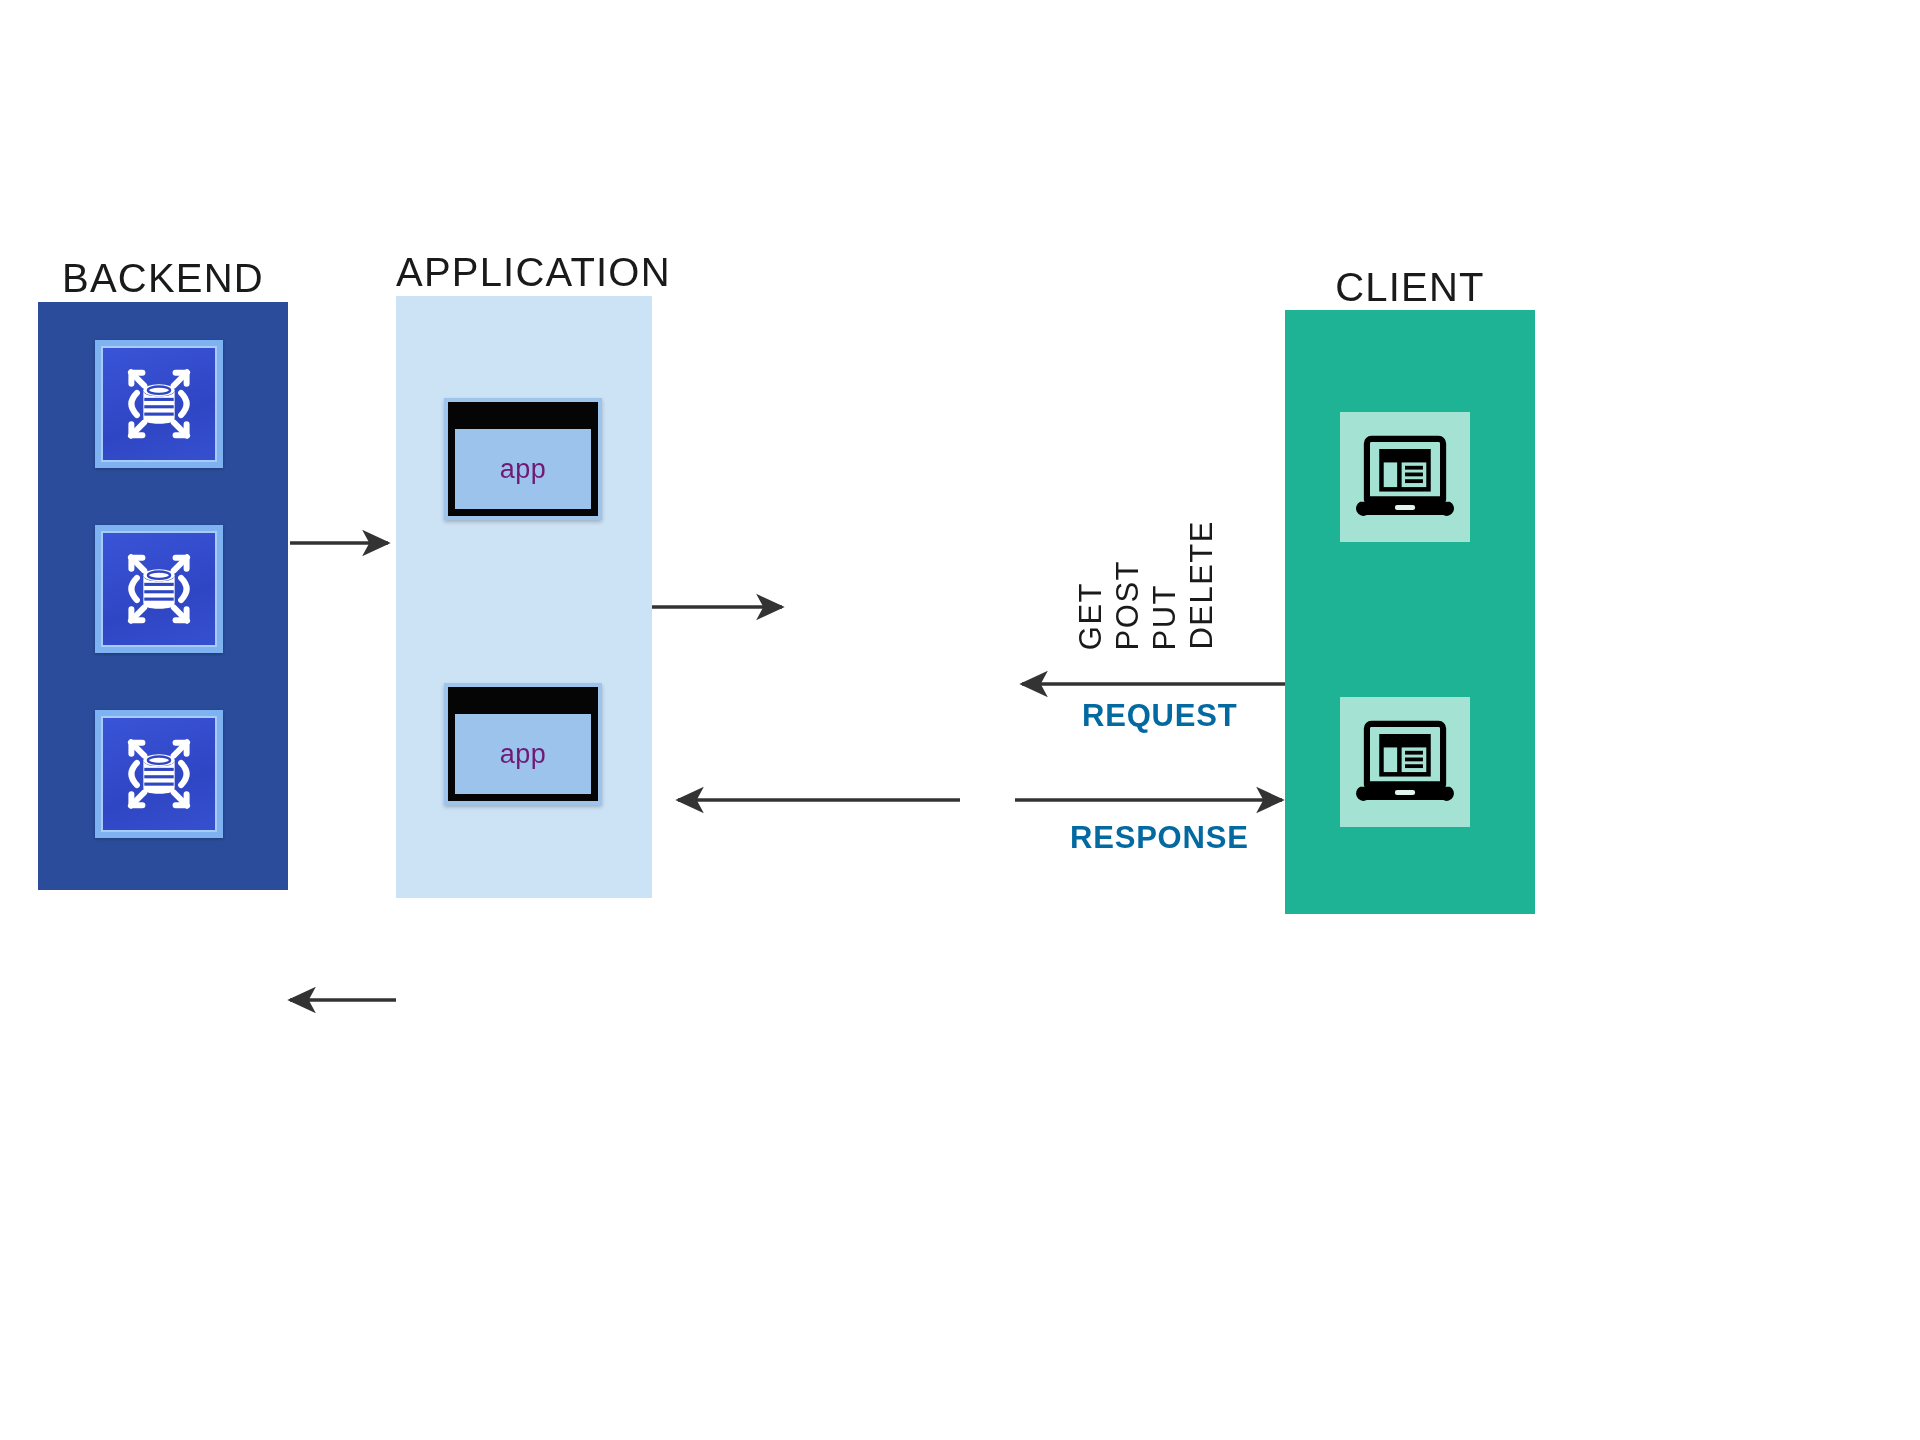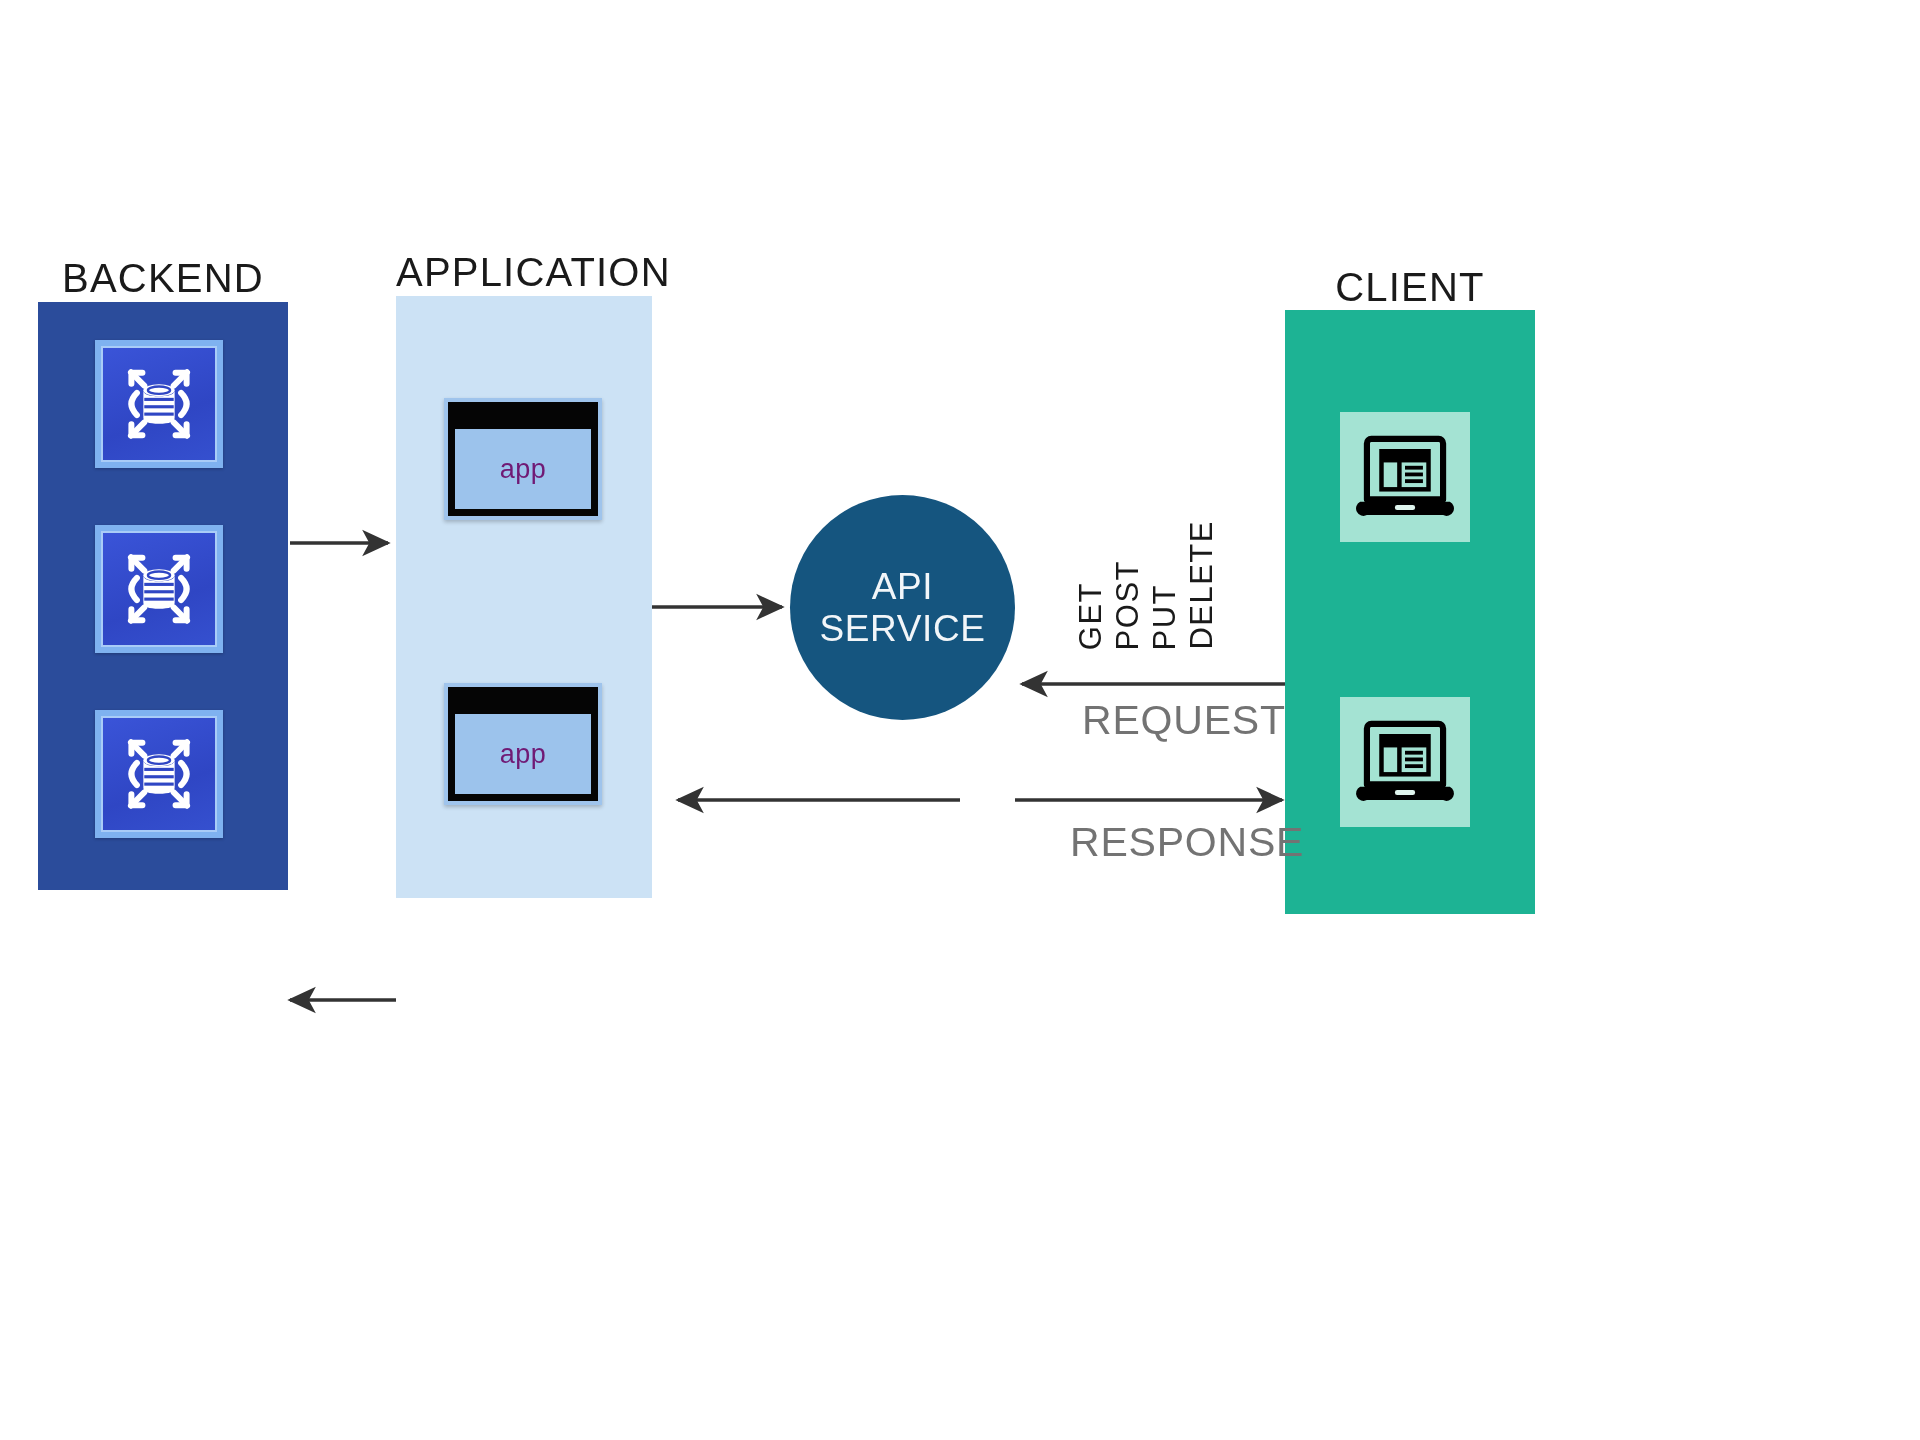--- a/index.html
+++ b/index.html
@@ -114,25 +114,26 @@
     box-sizing:border-box;
   }
   .laptop-tile svg{width:112px;height:112px;display:block;}
 
   
   #arrows{position:absolute;left:0;top:0;width:1920px;height:1440px;pointer-events:none;}
 
   
   .edge-label{
     position:absolute;
-    font-size:41px;
-    color:#737373;
+    font-size:31px;
+    color:#0369a1;
     letter-spacing:.8px;
     white-space:nowrap;
     line-height:1;
+    font-weight:bold;
   }
   .verb-stack{
     position:absolute;
     display:flex;
     align-items:flex-end;
     gap:6px;
     height:185px;
   }
   .verb{
     writing-mode:vertical-rl;
@@ -257,24 +258,20 @@
 
   <div class="app-window" style="left:444px;top:683px;">
     <div class="app-frame">
       <div class="app-titlebar"></div>
       <div class="app-body">
         <span>app</span>
       </div>
     </div>
   </div>
 
-  <div class="api-circle">
-    <div class="api-line">API</div>
-    <div class="api-line">SERVICE</div>
-  </div>
 
   <div class="panel panel-client"></div>
 
   <div class="laptop-tile" style="left:1340px;top:412px;">
     <svg viewBox="0 0 100 100" aria-hidden="true">
       <path d="M20 16 h60 a4 4 0 0 1 4 4 v50 h-68 v-50 a4 4 0 0 1 4 -4 z" fill="none" stroke="#000000" stroke-width="5.5" stroke-linejoin="round"></path>
       <rect x="27" y="25" width="46" height="38" fill="#000000"></rect>
       <rect x="31" y="37" width="12" height="22" fill="#A4E3D3"></rect>
       <rect x="47" y="37" width="22" height="22" fill="#A4E3D3"></rect>
       <g fill="#000000">

